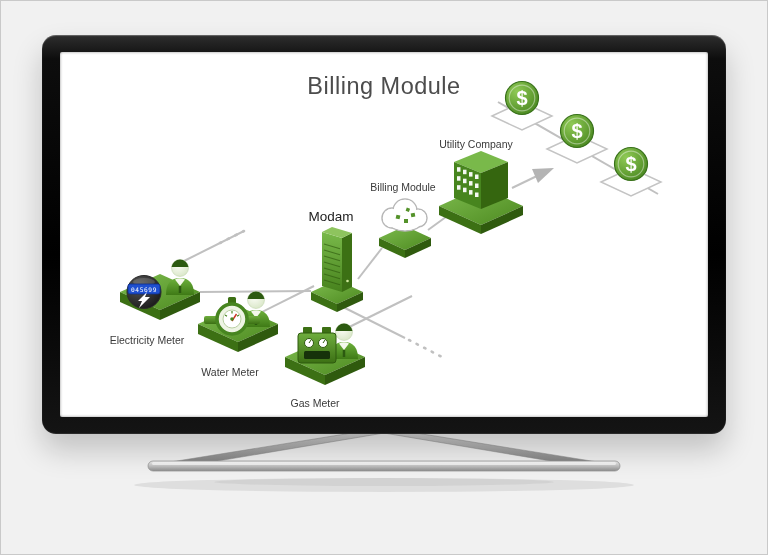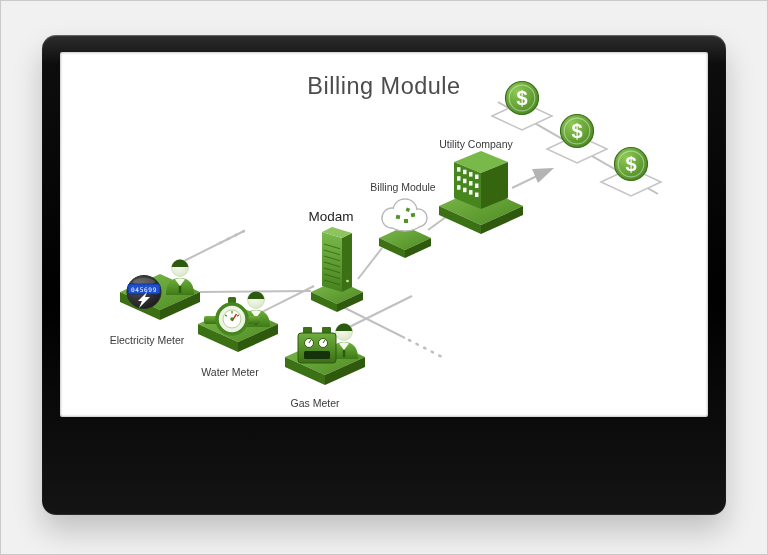--- a/index.html
+++ b/index.html
@@ -3,21 +3,21 @@
 <meta charset="utf-8">
 <style>
   html,body{margin:0;padding:0;}
   body{
     width:768px;height:555px;position:relative;overflow:hidden;
     background:#f1f1f1;
     font-family:"Liberation Sans",sans-serif;
   }
   .page-border{position:absolute;inset:0;border:1px solid #c9c9c9;pointer-events:none;z-index:50;}
   .monitor{
-    position:absolute;left:42px;top:35px;width:684px;height:480px;
+    position:absolute;left:42px;top:35px;width:684px;height:399px;
     background:linear-gradient(180deg,#2e2e2e 0%,#0d0d0d 6%,#000 55%,#141414 100%);
     border-radius:14px;
     box-shadow:0 16px 30px rgba(0,0,0,.20), inset 0 1px 1px rgba(255,255,255,.28), inset 0 -1px 1px rgba(255,255,255,.10);
     z-index:10;
   }
   .screen{
     position:absolute;left:18px;top:17px;width:648px;height:365px;
     background:#ffffff;border-radius:2px;overflow:hidden;
     box-shadow:inset 0 0 3px rgba(0,0,0,.45);
   }

